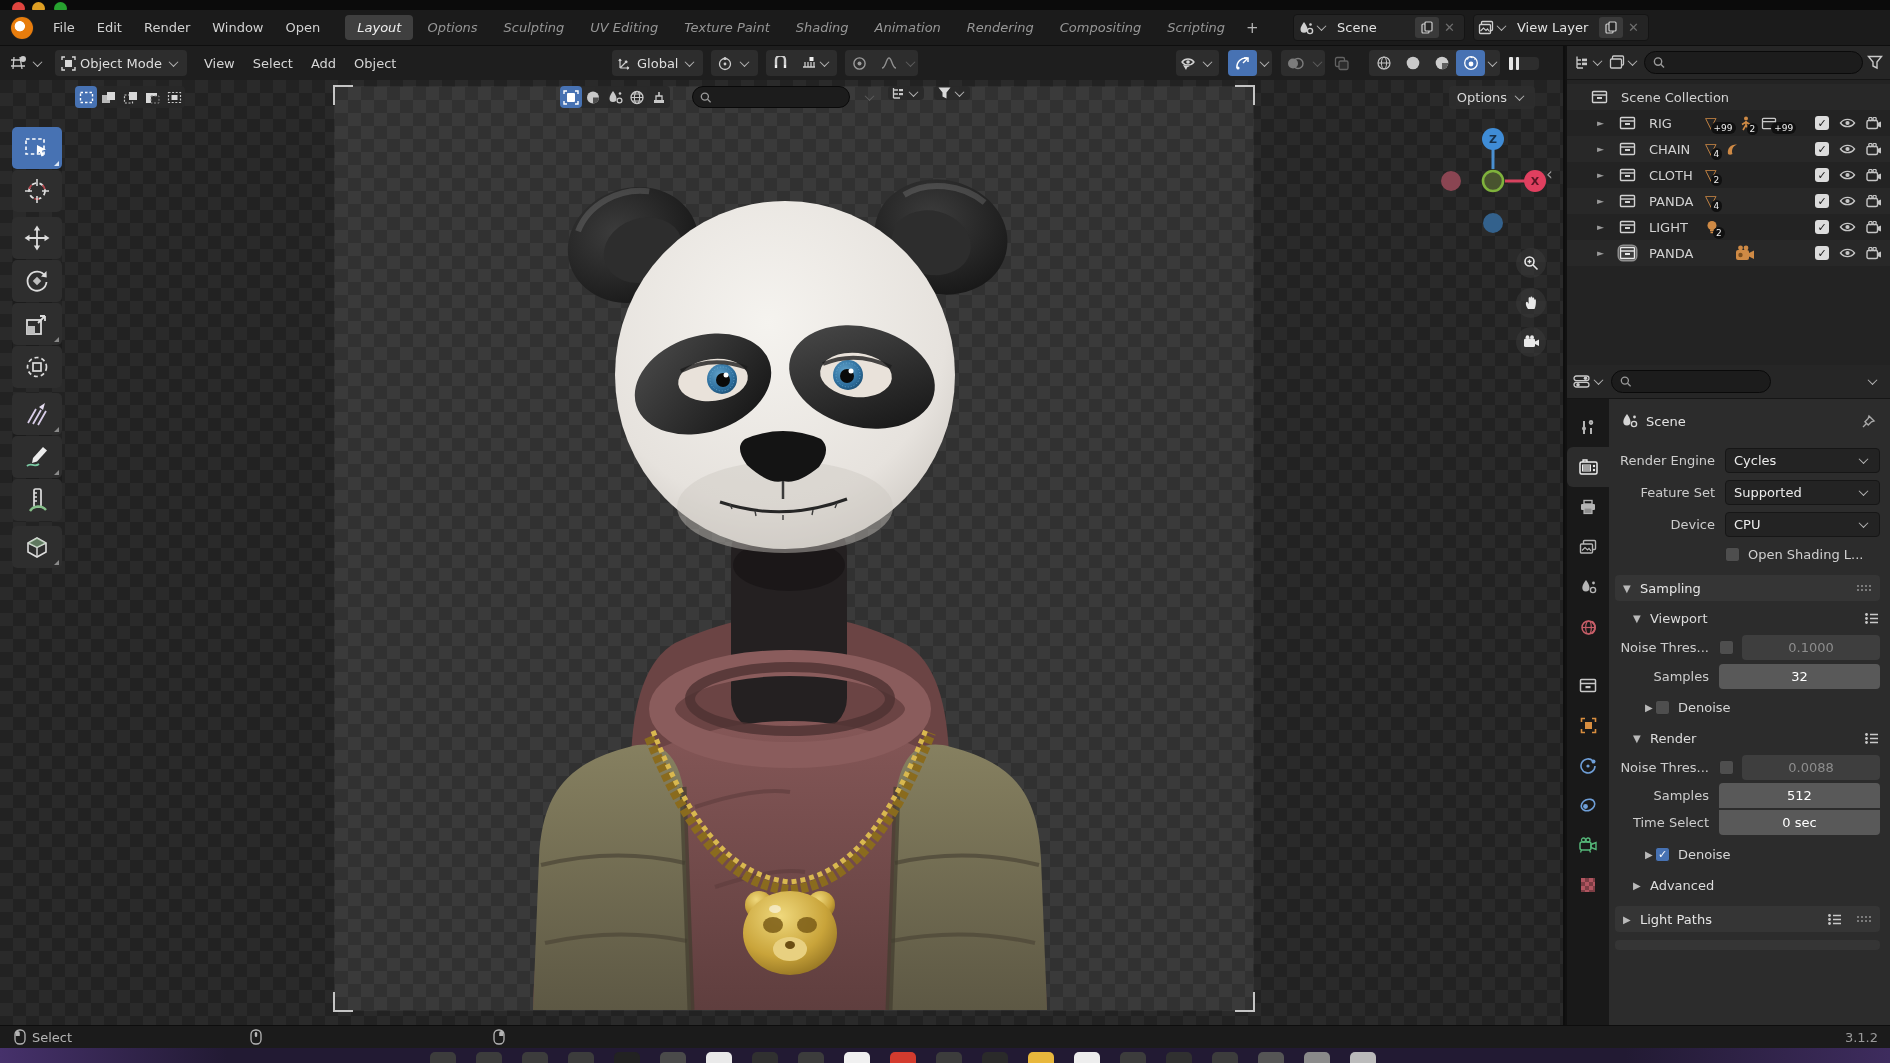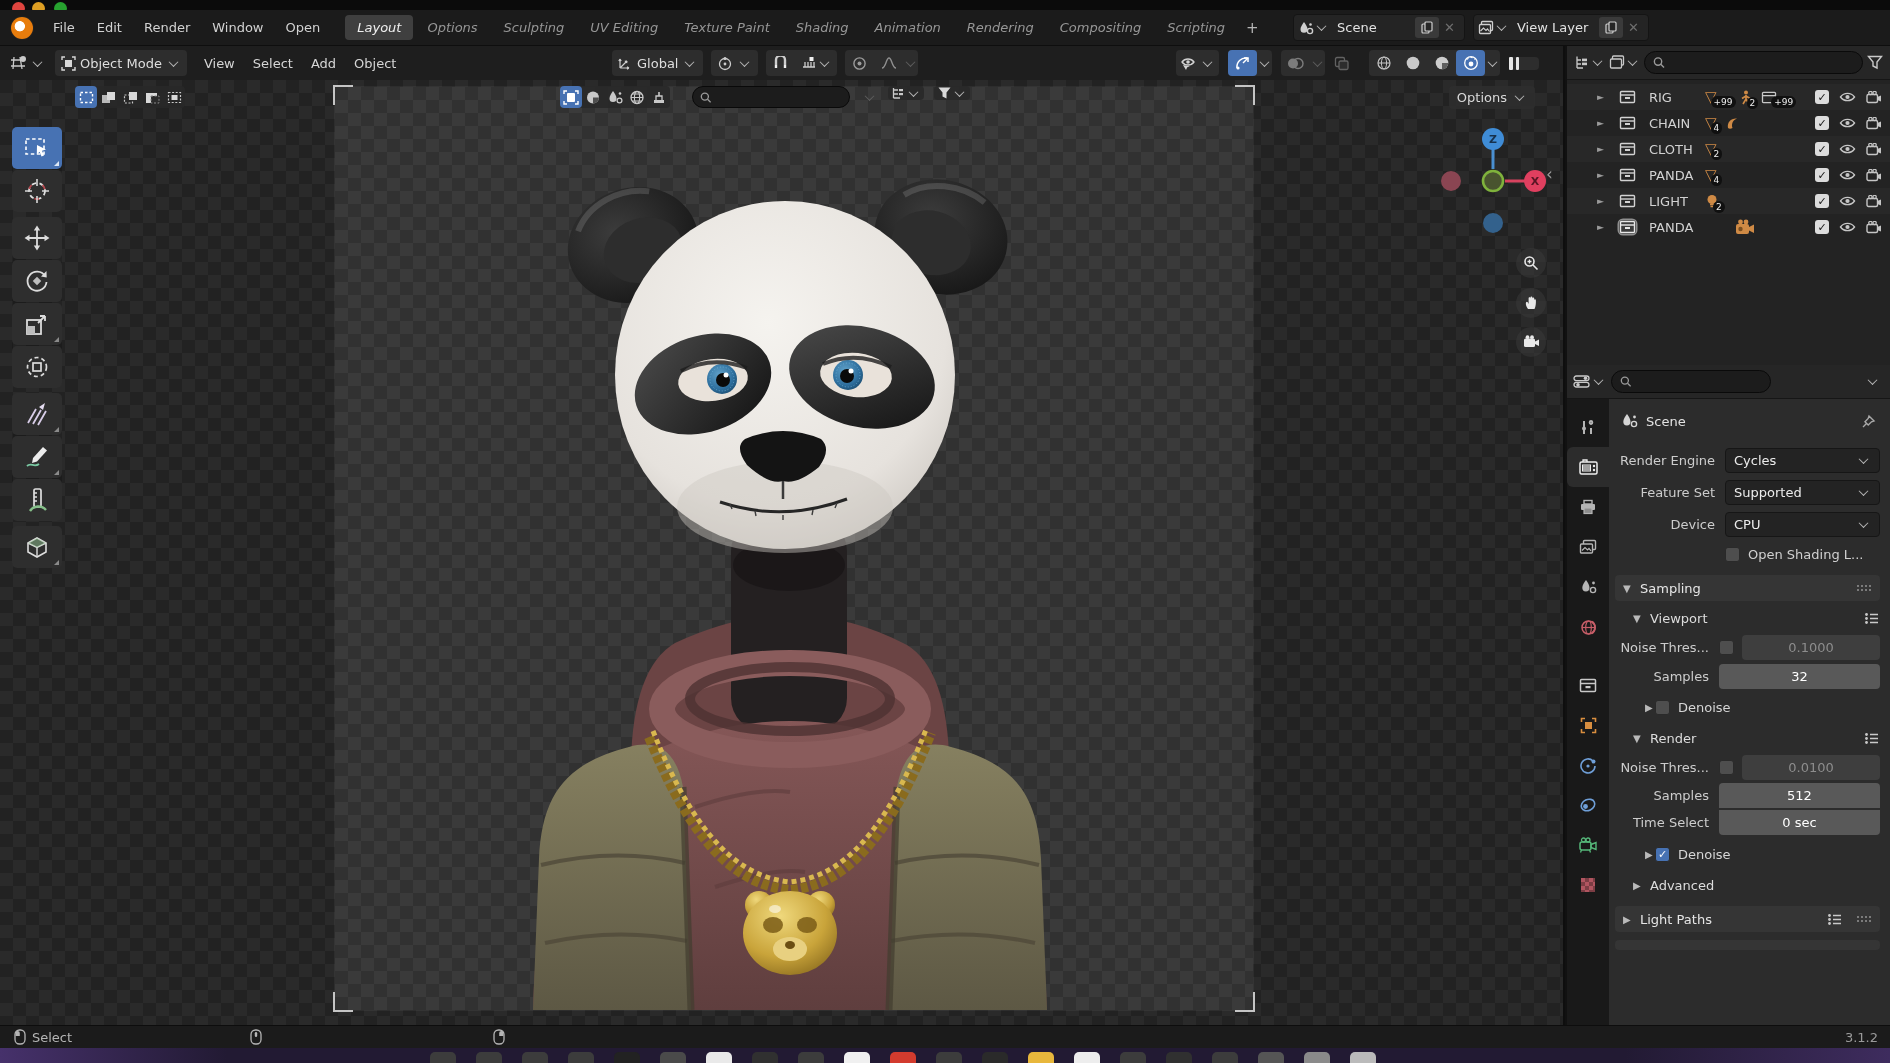--- a/index.html
+++ b/index.html
@@ -700,20 +700,30 @@
         </svg>
       <input type="text" value="" style="">
     </div>
     <svg class="ic" width="16" height="15" viewBox="0 0 16 15">
         <path d="M1.5 1.5 H14.5 L10 7 V13 L6 11 V7 Z" fill="none" stroke="#c9c9c9" stroke-width="1.4"></path>
       </svg>
   </div>
 
   <div style="padding-top:4px">
 
+    <div class="o-row">
+      <span class="o-icon root">
+        <svg class="ic" width="17" height="14" viewBox="0 0 17 14">
+            <rect x="1.5" y="1.5" width="14" height="11" rx="1" fill="none" stroke="#d2d2d2" stroke-width="1.4"></rect>
+            <path d="M1.5 5 H15.5" stroke="#d2d2d2" stroke-width="1.4"></path>
+            <rect x="6" y="7" width="5" height="2" fill="#d2d2d2"></rect>
+          </svg>
+      </span>
+      <span class="o-label root">Scene Collection</span>
+    </div>
 
     <div class="o-row">
       <span class="o-arrow">►</span>
       <span class="o-icon">
         <svg class="ic" width="17" height="14" viewBox="0 0 17 14">
             <rect x="1.5" y="1.5" width="14" height="11" rx="1" fill="none" stroke="#d2d2d2" stroke-width="1.4"></rect>
             <path d="M1.5 5 H15.5" stroke="#d2d2d2" stroke-width="1.4"></path>
             <rect x="6" y="7" width="5" height="2" fill="#d2d2d2"></rect>
           </svg>
       </span>
@@ -1121,21 +1131,21 @@
           <circle cx="2.5" cy="10.5" r="1.4" fill="#c9c9c9"></circle>
           <path d="M6 2.5 H14 M6 6.5 H14 M6 10.5 H14" stroke="#c9c9c9" stroke-width="1.5"></path>
         </svg>
     </div>
 
     <div class="prow" style="height:27px">
       <span class="plabel" style="width:104px">Noise Thres...</span>
       <span class="pcheck"></span>
       <span style="width:8px"></span>
       <div class="pslider disabled">
-          <span>0.0100</span>
+          <span>0.0088</span>
         </div>
     </div>
     <div class="prow" style="height:25px">
       <span class="plabel" style="width:104px">Samples</span>
       <div class="pslider" style="border-radius:4px 4px 0 0">
           <span>512</span>
         </div>
     </div>
     <div class="prow" style="height:25px">
       <span class="plabel" style="width:104px">Time Select</span>

